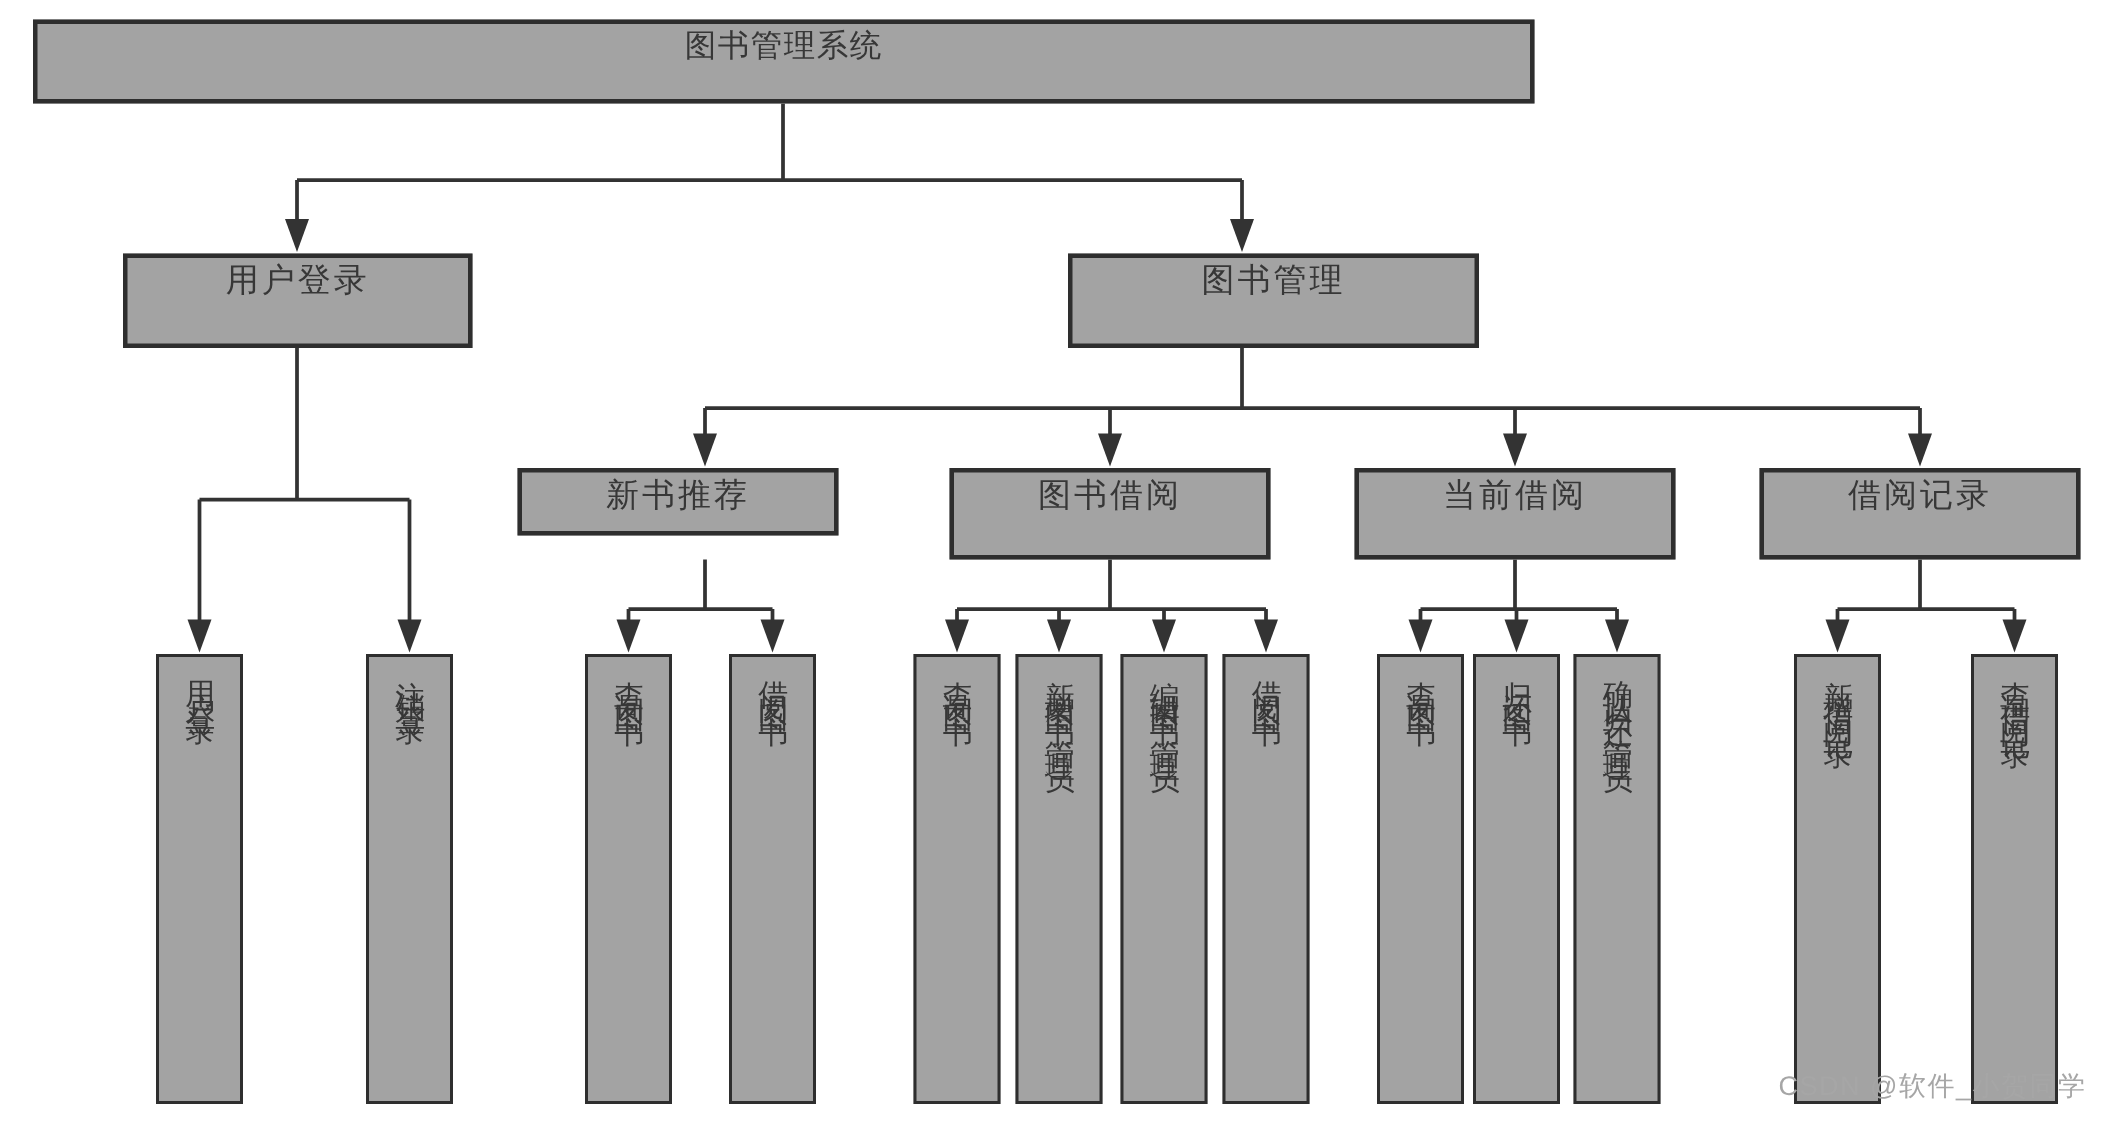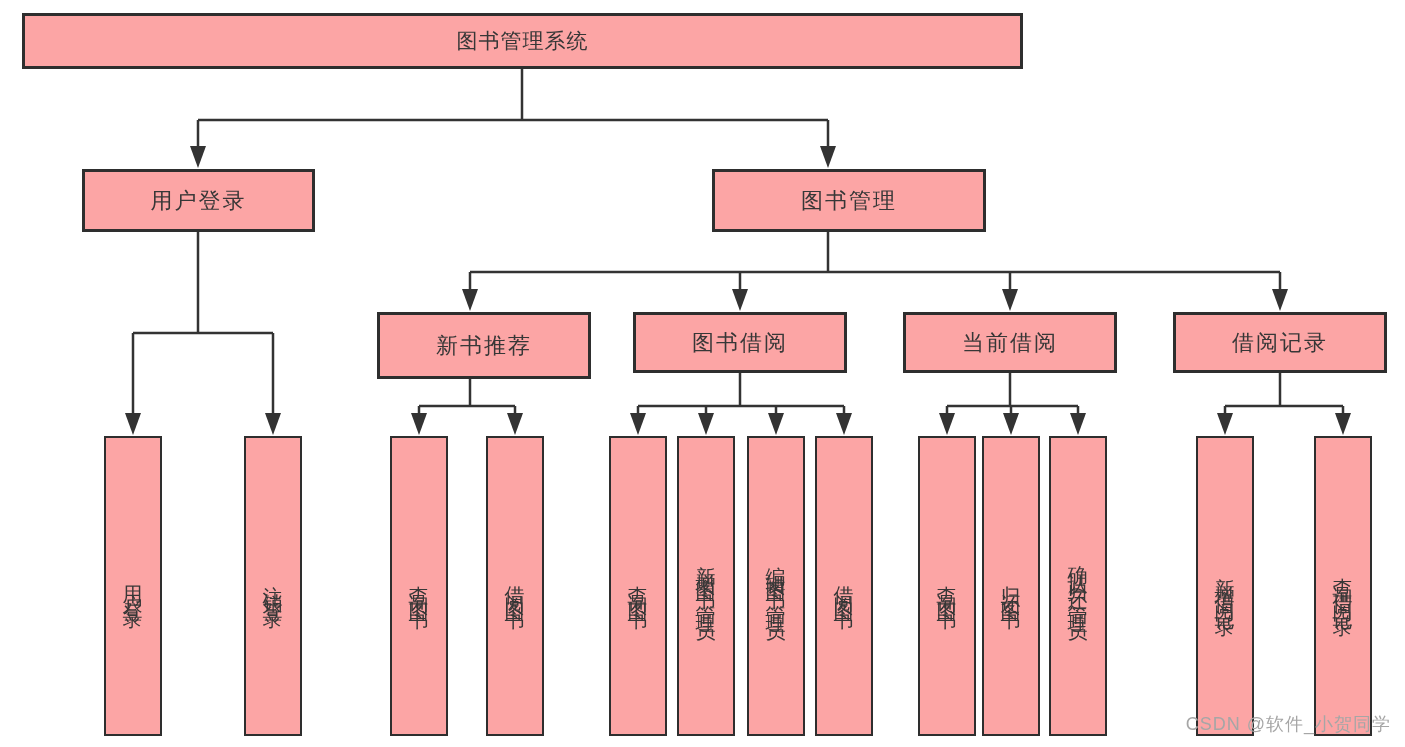--- a/index.html
+++ b/index.html
@@ -2,22 +2,22 @@
 <html><head>
 <meta charset="utf-8">
 <style>
   html,body{margin:0;padding:0;background:#fff;}
   #stage{
     position:relative;width:1405px;height:747px;background:#fff;overflow:hidden;
     font-family:"Liberation Sans","DejaVu Sans",sans-serif;color:#333;
   }
   #wires{position:absolute;left:0;top:0;width:1405px;height:747px;}
   .box{
-    position:absolute;box-sizing:border-box;border:3px solid #2e2e2e;background:#fca5a5;
-    display:flex;align-items:center;justify-content:center;
+    position:absolute;box-sizing:border-box;border:3px solid #2e2e2e;background:#a3a3a3;
+    display:flex;align-items:flex-start;justify-content:center;
   }
   .box span{color:#373737;}
   .lvl1 span{font-size:21px;letter-spacing:1px;}
   .lvl2 span,.lvl3 span{font-size:22px;letter-spacing:2px;}
   .leaf{border-width:2.5px;}
   .leaf span{
     writing-mode:vertical-rl;text-orientation:mixed;
     font-size:20px;letter-spacing:0.40em;line-height:1;
   }
   #watermark{
@@ -98,21 +98,21 @@
     <span>图书管理系统</span>
   </div>
 
   <div class="box lvl2" style="left:82px;top:169px;width:233px;height:63px">
     <span>用户登录</span>
   </div>
   <div class="box lvl2" style="left:712px;top:169px;width:274px;height:63px">
     <span>图书管理</span>
   </div>
 
-  <div class="box lvl3" style="left:377px;top:312px;width:214px;height:67px">
+  <div class="box lvl3" style="left:345px;top:312px;width:214px;height:45px">
     <span>新书推荐</span>
   </div>
   <div class="box lvl3" style="left:633px;top:312px;width:214px;height:61px">
     <span>图书借阅</span>
   </div>
   <div class="box lvl3" style="left:903px;top:312px;width:214px;height:61px">
     <span>当前借阅</span>
   </div>
   <div class="box lvl3" style="left:1173px;top:312px;width:214px;height:61px">
     <span>借阅记录</span>

